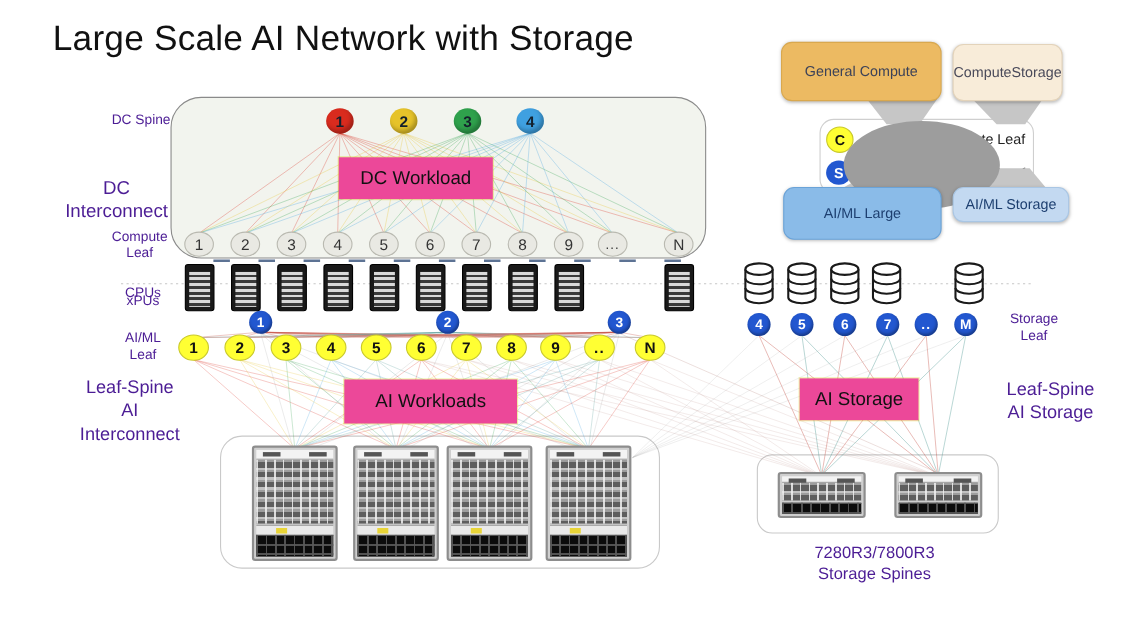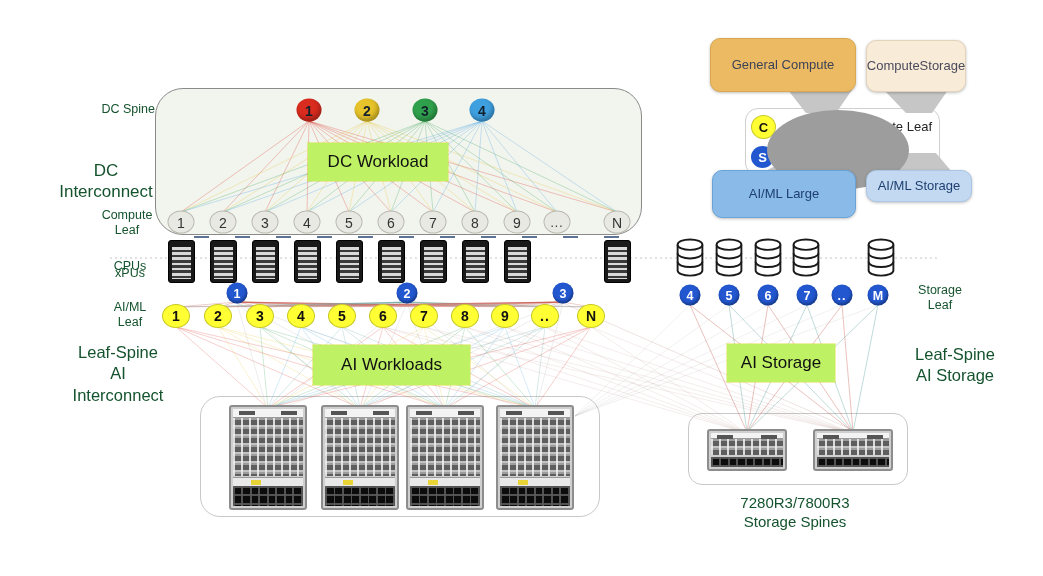--- a/index.html
+++ b/index.html
@@ -10,33 +10,33 @@
          letter-spacing:.2px;white-space:nowrap;}
   
   .cont{position:absolute;box-sizing:border-box;background:#fff;z-index:1;}
   .dc-box{left:155px;top:88px;width:487px;height:147px;border:1.5px solid #8a8a8a;
           border-radius:28px;background:#f2f4ee;}
   .ai-box{left:200px;top:396px;width:400px;height:121px;border:1.2px solid #c9c9c9;border-radius:20px;}
   .st-box{left:688px;top:413px;width:220px;height:72px;border:1.2px solid #c9c9c9;border-radius:14px;}
   
   #lines{position:absolute;left:0;top:0;z-index:2;pointer-events:none;}
   
-  .lbl{position:absolute;color:#14532d;text-align:center;line-height:1.18;z-index:3;}
+  .lbl{position:absolute;color:#4c1d95;text-align:center;line-height:1.18;z-index:3;}
   .lbl-dc-spine{left:95px;top:102px;width:60px;text-align:right;font-size:12.5px;}
   .lbl-dc-ic{left:50px;top:160px;width:112px;font-size:17px;line-height:1.25;}
   .lbl-cleaf{left:95px;top:208px;width:64px;font-size:12.5px;}
   .lbl-cpus{left:103px;top:259px;width:54px;font-size:12.5px;}
   .lbl-xpus{left:103px;top:266px;width:54px;font-size:12.5px;}
   .lbl-aiml{left:100px;top:300px;width:60px;font-size:12.5px;}
   .lbl-ls-ai{left:46px;top:342px;width:144px;font-size:16.5px;line-height:1.3;}
   .lbl-stleaf{left:908px;top:283px;width:64px;font-size:12.5px;}
   .lbl-ls-st{left:900px;top:344px;width:110px;font-size:16.5px;line-height:1.3;}
   .lbl-spines{left:713px;top:494px;width:164px;font-size:15px;line-height:1.25;}
   
-  .badge{position:absolute;background:#bef264;color:#111;display:flex;align-items:center;
+  .badge{position:absolute;background:#ec4899;color:#111;display:flex;align-items:center;
          justify-content:center;font-size:17px;z-index:3;box-shadow:0 0 0 1px rgba(210,210,0,.35);}
   .badge-dc{left:308px;top:143px;width:140px;height:38px;}
   .badge-ai{left:313px;top:345px;width:157px;height:40px;}
   .badge-st{left:727px;top:344px;width:108px;height:38px;}
   
   .circle{position:absolute;display:flex;align-items:center;justify-content:center;
           border-radius:50%;box-sizing:border-box;transform:translate(-50%,-50%);z-index:3;}
   .n-spine{width:25px;height:23px;font-size:14px;font-weight:700;color:#14202c;
            box-shadow:inset -2px -3px 4px rgba(0,0,0,.28);}
   .n-gray{width:27px;height:23px;background:#e9e9e3;border:1px solid #b9b9b0;color:#333;
@@ -86,20 +86,21 @@
   .lg-ast{left:866px;top:170px;width:106px;height:32px;background:#c3d9f1;border:1px solid #a9c6e4;color:#1d3f70;}
   .lg-arista{position:absolute;left:772px;top:98px;width:123px;height:64px;background:#101f4d;z-index:6;
              display:flex;align-items:center;justify-content:center;color:#fff;font-size:22px;
              font-weight:700;letter-spacing:3px;box-shadow:2px 3px 6px rgba(0,0,0,.35);}
 </style>
 </head>
 <body>
 
 <div id="canvas">
 
+  <div class="title">Large Scale AI Network with Storage</div>
 
   <div class="cont dc-box"></div>
   <div class="cont ai-box"></div>
   <div class="cont st-box"></div>
 
   <svg id="lines" width="1043" height="576">
       <line x1="309" y1="121" x2="181" y2="212" stroke="rgba(217,43,30,0.3)" stroke-width="0.9"></line>
       <line x1="309" y1="121" x2="223" y2="212" stroke="rgba(217,43,30,0.3)" stroke-width="0.9"></line>
       <line x1="309" y1="121" x2="265" y2="212" stroke="rgba(217,43,30,0.3)" stroke-width="0.9"></line>
       <line x1="309" y1="121" x2="307" y2="212" stroke="rgba(217,43,30,0.3)" stroke-width="0.9"></line>

